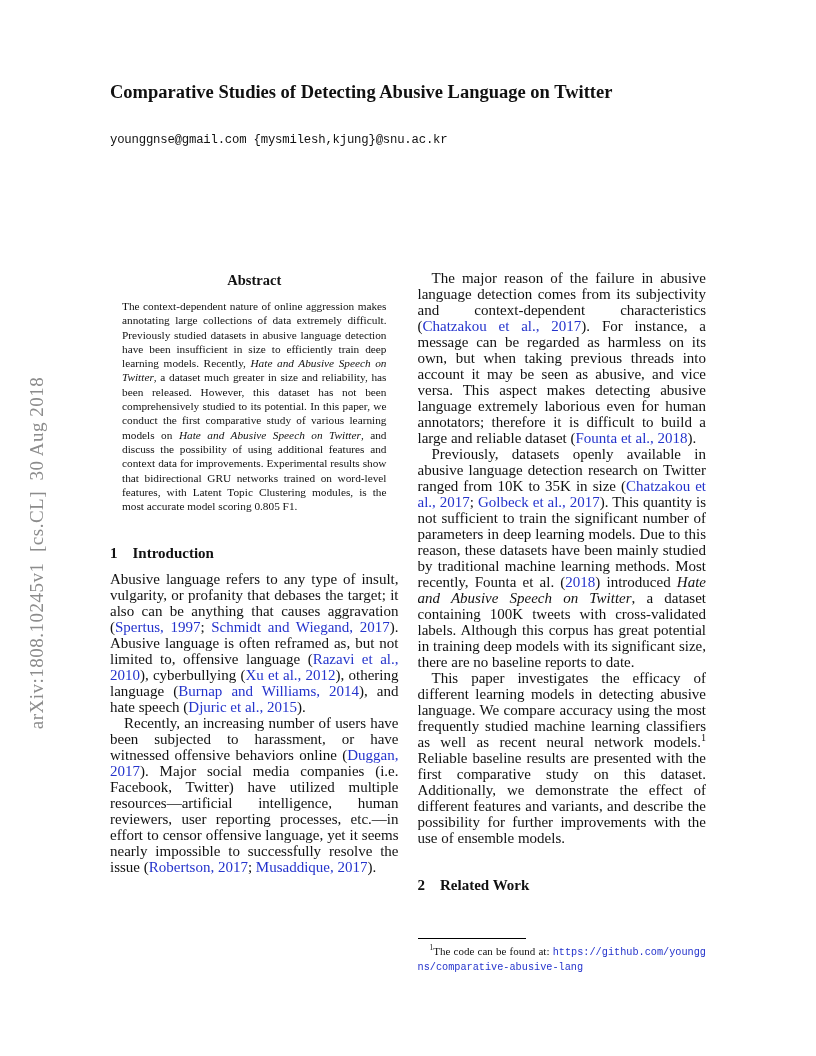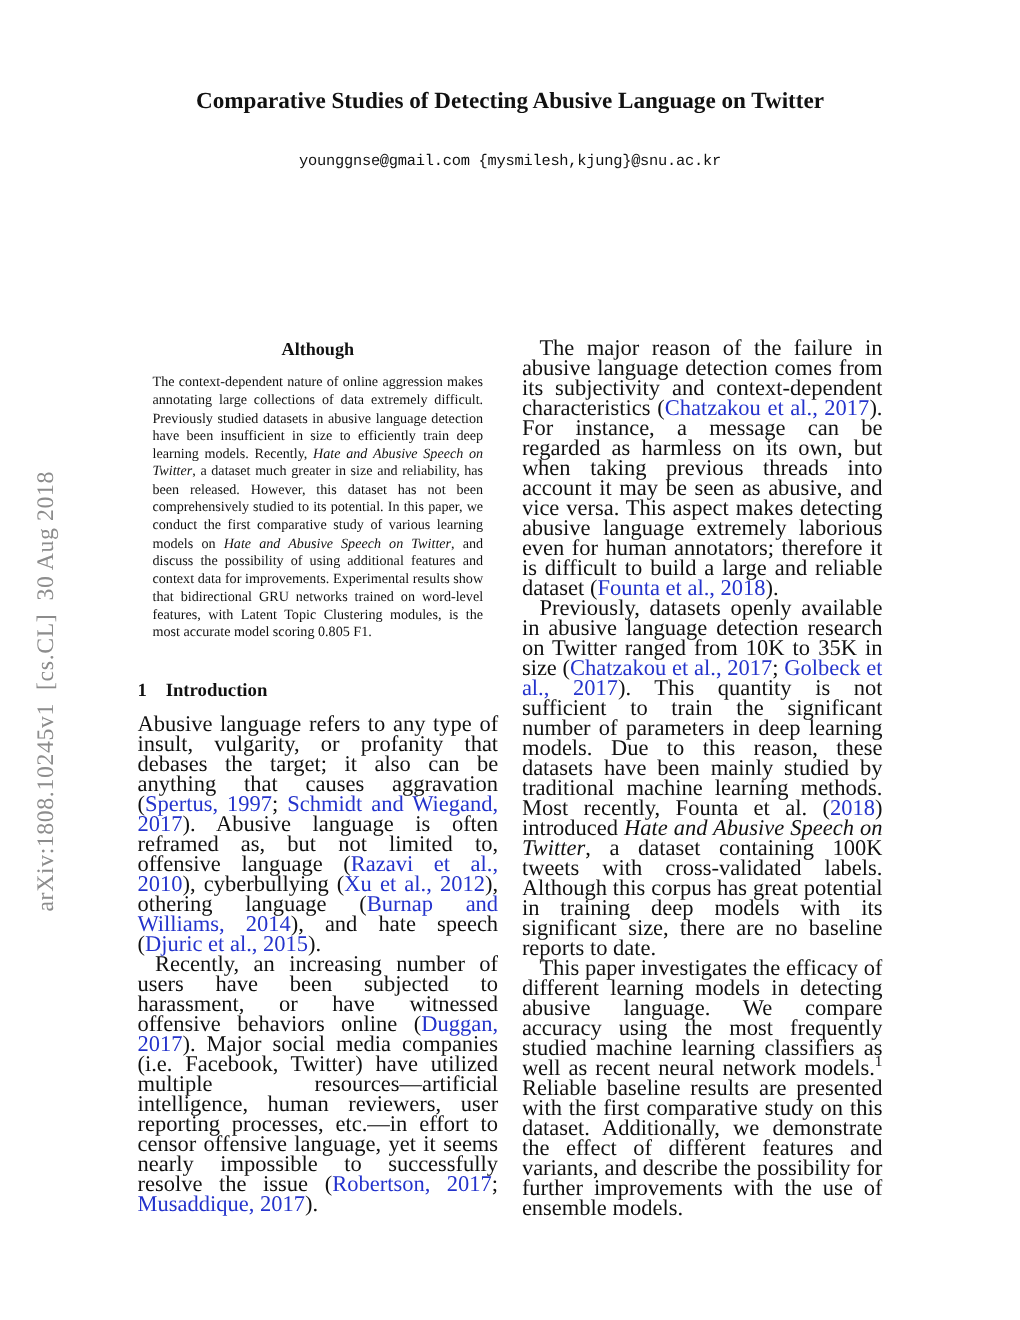--- a/index.html
+++ b/index.html
@@ -28,24 +28,23 @@
     transform: translate(-50%, -50%) rotate(-90deg);
     white-space: pre;
     font-size: 19px;
     color: var(--arxiv-color);
     letter-spacing: 0.5px;
   }
 
   
   .header {
     position: absolute;
-    top: 71px;
+    top: 82px;
     left: 110px;
     width: 596px;
-    text-align: center;
   }
   .paper-title {
     font-size: 18.5px;
     font-weight: bold;
     margin: 0 0 30px 0;
   }
   .authors { font-size: 14.5px; font-weight: bold; margin-bottom: 9px; }
   .author + .author { margin-left: 28px; }
   .author .mark { vertical-align: super; font-size: 68%; line-height: 0; }
   .affil { font-size: 13.8px; line-height: 18px; }
@@ -89,21 +88,21 @@
 
   .section {
     font-size: 15px;
     font-weight: bold;
     margin: 31px 0 9px 0;
   }
   .section .sec-title { margin-left: 15px; }
 
   .para {
     margin: 0;
-    font-size: 18px;
+    font-size: 15px;
     line-height: 16px;
     text-align: justify;
     hyphens: auto;
   }
   .para.indent { text-indent: 14px; }
 
   .footnote {
     margin-top: auto;
     font-size: 11px;
     line-height: 14px;
@@ -138,21 +137,21 @@
   <div class="header">
     <h1 class="paper-title">Comparative Studies of Detecting Abusive Language on Twitter</h1>
 
 
     <div class="emails">younggnse@gmail.com {mysmilesh,kjung}@snu.ac.kr</div>
   </div>
 
   <div class="columns">
 
     <div class="col">
-      <div class="abstract-heading">Although</div>
+      <div class="abstract-heading">Abstract</div>
       <p class="abstract-text"><span>The context-dependent nature of online aggression makes annotating large collections of data extremely difficult.  Previously studied datasets in abusive language detection have been insufficient in size to efficiently train deep learning models.  Recently, </span><span class="seg-italic">Hate and Abusive Speech on Twitter</span><span>, a dataset much greater in size and reliability, has been released.  However, this dataset has not been comprehensively studied to its potential.  In this paper, we conduct the first comparative study of various learning models on </span><span class="seg-italic">Hate and Abusive Speech on Twitter</span><span>, and discuss the possibility of using additional features and context data for improvements.  Experimental results show that bidirectional GRU networks trained on word-level features, with Latent Topic Clustering modules, is the most accurate model scoring 0.805 F1.</span></p>
 
       <h2 class="section">
         <span class="sec-num">1</span><span class="sec-title">Introduction</span>
       </h2>
 
       <p class="para"><span>Abusive language refers to any type of insult, vulgarity, or profanity that debases the target; it also can be anything that causes aggravation (</span><span class="seg-link">Spertus, 1997</span><span>; </span><span class="seg-link">Schmidt and Wiegand, 2017</span><span>). Abusive language is often reframed as, but not limited to, offensive language (</span><span class="seg-link">Razavi et al., 2010</span><span>), cyberbullying (</span><span class="seg-link">Xu et al., 2012</span><span>), othering language (</span><span class="seg-link">Burnap and Williams, 2014</span><span>), and hate speech (</span><span class="seg-link">Djuric et al., 2015</span><span>).</span></p>
       <p class="para indent"><span>Recently, an increasing number of users have been subjected to harassment, or have witnessed offensive behaviors online (</span><span class="seg-link">Duggan, 2017</span><span>). Major social media companies (i.e. Facebook, Twitter) have utilized multiple resources—artificial intelligence, human reviewers, user reporting processes, etc.—in effort to censor offensive language, yet it seems nearly impossible to successfully resolve the issue (</span><span class="seg-link">Robertson, 2017</span><span>; </span><span class="seg-link">Musaddique, 2017</span><span>).</span></p>
 
     </div>
@@ -162,17 +161,18 @@
       <p class="para indent"><span>Previously, datasets openly available in abusive language detection research on Twitter ranged from 10K to 35K in size (</span><span class="seg-link">Chatzakou et al., 2017</span><span>; </span><span class="seg-link">Golbeck et al., 2017</span><span>).  This quantity is not sufficient to train the significant number of parameters in deep learning models. Due to this reason, these datasets have been mainly studied by traditional machine learning methods. Most recently, Founta et al. (</span><span class="seg-link">2018</span><span>) introduced </span><span class="seg-italic">Hate and Abusive Speech on Twitter</span><span>, a dataset containing 100K tweets with cross-validated labels.  Although this corpus has great potential in training deep models with its significant size, there are no baseline reports to date.</span></p>
       <p class="para indent"><span>This paper investigates the efficacy of different learning models in detecting abusive language. We compare accuracy using the most frequently studied machine learning classifiers as well as recent neural network models.</span><span class="seg-sup">1</span><span> Reliable baseline results are presented with the first comparative study on this dataset.  Additionally, we demonstrate the effect of different features and variants, and describe the possibility for further improvements with the use of ensemble models.</span></p>
 
       <h2 class="section">
         <span class="sec-num">2</span><span class="sec-title">Related Work</span>
       </h2>
 
 
       <div class="footnote">
         <div class="footnote-rule"></div>
+        <p class="fn-text"><span class="seg-sup">1</span><span>The code can be found at: </span><span class="seg-link-mono">https://github.com/younggns/comparative-abusive-lang</span></p>
       </div>
     </div>
 
   </div>
 </div>
 
 </body></html>

